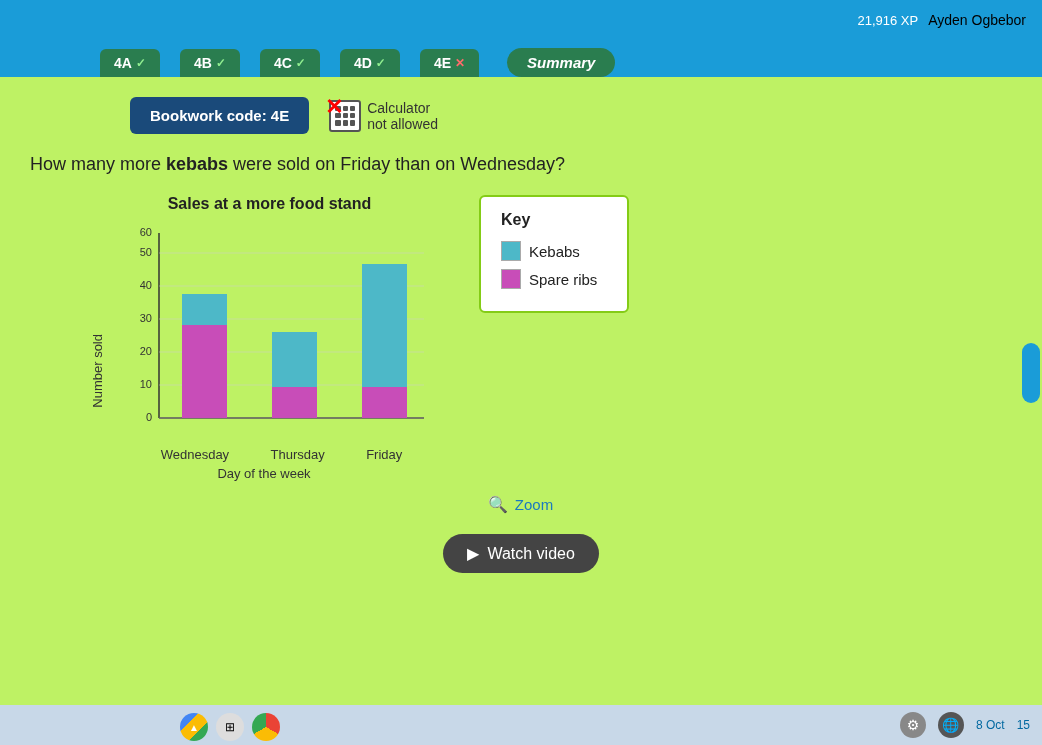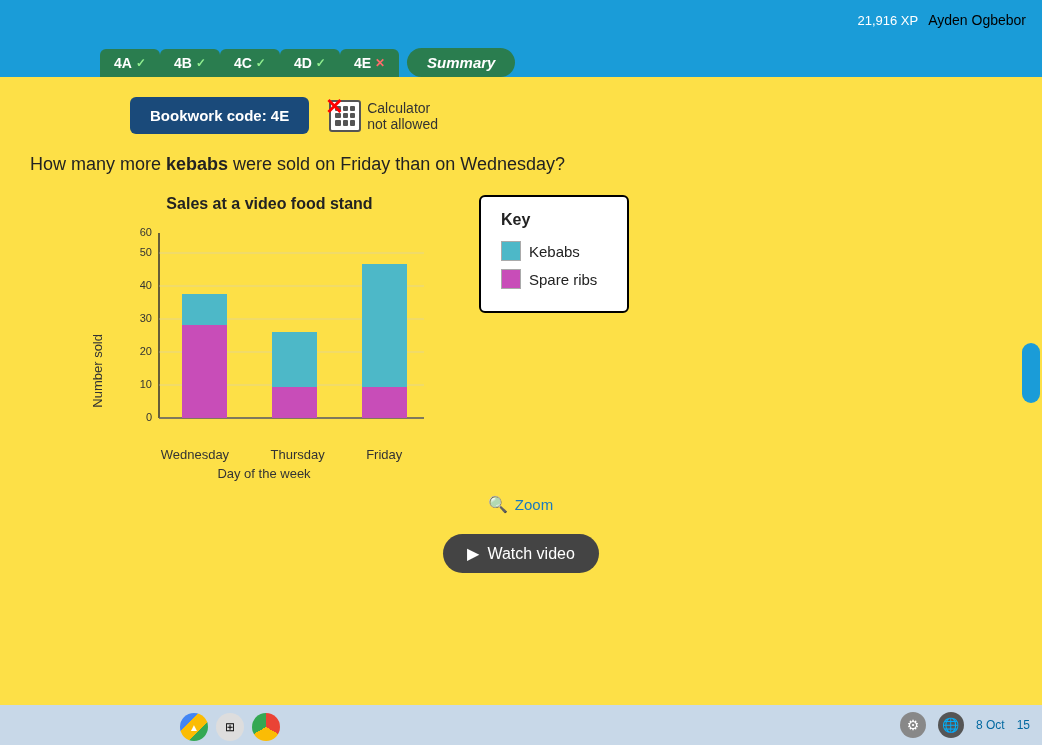--- a/index.html
+++ b/index.html
@@ -30,21 +30,21 @@
       align-items: center;
       gap: 10px;
     }
 
     
     .tabs-row {
       background: #1a9cd8;
       padding: 8px 17px 0 100px;
       display: flex;
       align-items: center;
-      gap: 0;
+      gap: 20px;
     }
     .tab {
       background: #2a7d4f;
       color: white;
       border-radius: 6px 6px 0 0;
       padding: 6px 14px;
       font-size: 14px;
       font-weight: bold;
       display: flex;
       align-items: center;
@@ -60,21 +60,21 @@
       font-weight: bold;
       margin-left: 8px;
       cursor: pointer;
       font-style: italic;
     }
     .tab-checkmark { color: #90ee90; font-size: 12px; }
     .tab-x { color: #ff6b6b; font-size: 12px; }
 
     
     .main-content {
-      background: #fde047;
+      background: #bef264;
       margin: 0;
       padding: 20px 30px;
       min-height: 660px;
     }
 
     
     .bookwork-row {
       display: flex;
       align-items: center;
       gap: 20px;
@@ -189,21 +189,21 @@
     }
     .x-axis-title {
       font-size: 13px;
       color: #333;
       text-align: center;
       margin-top: 4px;
     }
 
     
     .key-box {
-      border: 2px solid #000000;
+      border: 2px solid #84cc16;
       border-radius: 6px;
       padding: 14px 20px;
       background: white;
       min-width: 150px;
     }
     .key-title {
       font-size: 16px;
       font-weight: bold;
       margin-bottom: 12px;
       color: #222;
@@ -371,21 +371,21 @@
       </div>
     </div>
   </div>
 
   <div class="question-text">
     <span>How many more </span><strong>kebabs</strong><span> were sold on Friday than on Wednesday?</span>
   </div>
 
   <div class="chart-section">
     <div class="chart-wrapper">
-      <div class="chart-title">Sales at a video food stand</div>
+      <div class="chart-title">Sales at a more food stand</div>
       <div class="chart-container">
 
         <div class="y-axis-label-container">
           <span class="y-axis-label">Number sold</span>
         </div>
 
         <div style="display:flex;flex-direction:column;align-items:flex-start;">
           <svg class="chart-svg" viewBox="0 0 310 220" xmlns="http://www.w3.org/2000/svg">
 
             <line x1="35" y1="10" x2="35" y2="195" stroke="#333" stroke-width="1.5"></line>

